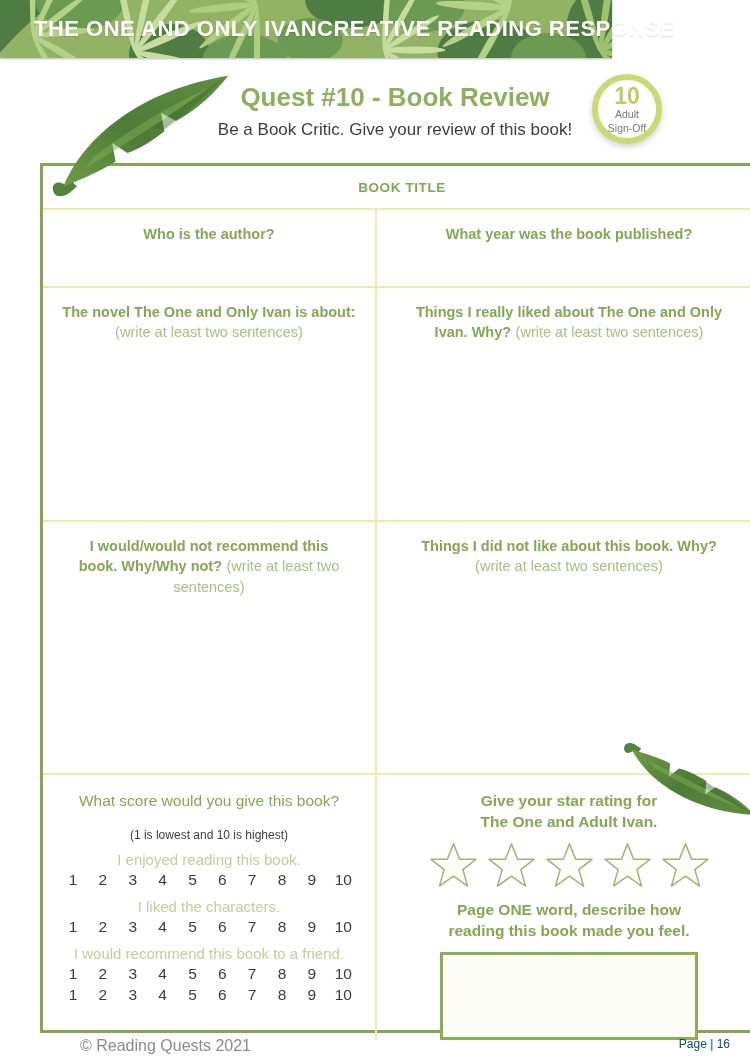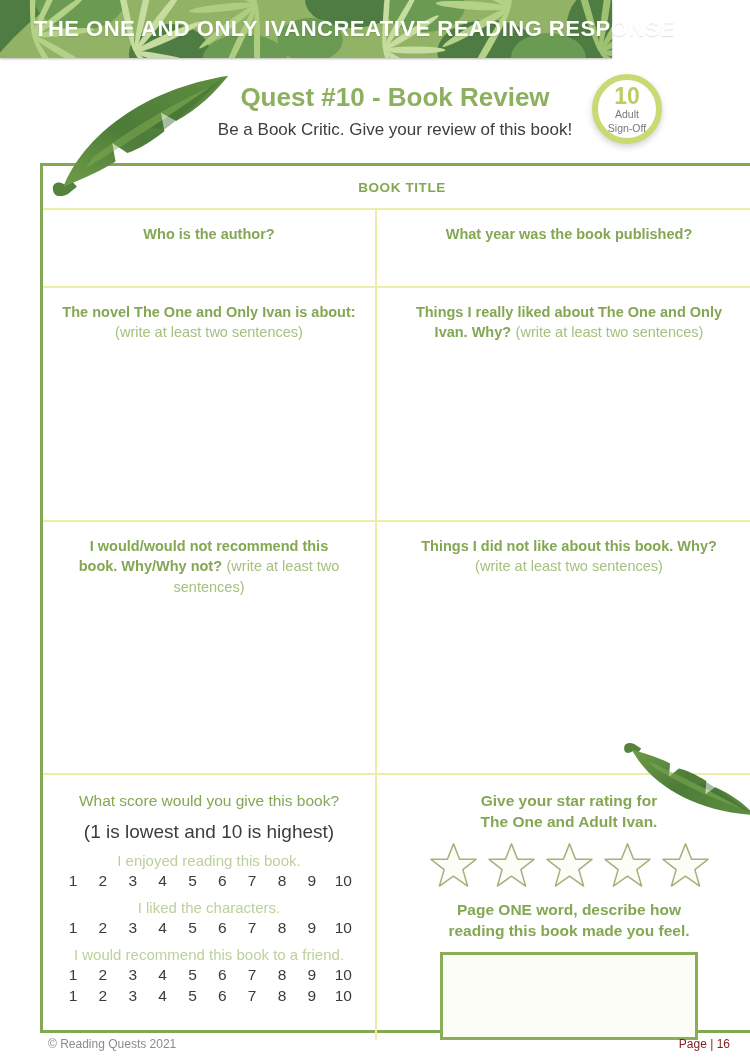--- a/index.html
+++ b/index.html
@@ -48,35 +48,35 @@
   .cell{border-top:2px solid var(--pale-border);text-align:center;display:flex;flex-direction:column;}
   .cell-right{border-left:2px solid var(--pale-border);}
   .cell-head{grid-column:1 / span 2;border-top:none;justify-content:center;}
   .book-title-label{color:var(--accent);font-weight:bold;font-size:13.5px;letter-spacing:.6px;}
   .q-wrap{padding:14px 18px 0;}
   .q-bold{color:var(--accent);font-weight:bold;font-size:14.5px;line-height:1.4;}
   .q-note{color:var(--note-green);font-weight:normal;font-size:14.5px;line-height:1.4;}
   .answer-area{flex:1;}
   
   .score-title{color:var(--accent);font-weight:normal;font-size:15.5px;margin-top:17px;}
-  .score-sub{color:var(--dark-text);font-size:19px;margin-top:11px;}
+  .score-sub{color:var(--dark-text);font-size:12px;margin-top:18px;}
   .score-prompt{color:var(--light-green);font-size:15px;margin-top:9px;}
   .score-scale{display:flex;justify-content:space-between;width:286px;margin:3px auto 0;
     color:#3b3b3b;font-size:15.5px;}
   .score-num{display:inline-block;min-width:14px;}
   
   .star-title{color:var(--accent);font-weight:bold;font-size:15.5px;margin-top:16px;line-height:1.35;}
   .star-row{display:flex;justify-content:center;gap:11px;margin-top:9px;}
   .star-icon{display:inline-block;line-height:0;}
   .oneword-title{color:var(--accent);font-weight:bold;font-size:15.5px;margin-top:13px;line-height:1.35;}
   .oneword-box{width:258px;height:88px;border:3px solid #8aad57;background:#fcfdf6;margin:10px auto 0;}
   
   .footer{position:absolute;left:48px;top:1037px;width:682px;display:flex;justify-content:space-between;}
-  .footer-left{color:var(--gray-text);font-size:12px;}
-  .footer-right{color:#7f1d1d;font-size:12px;}
+  .footer-left{color:var(--gray-text);font-size:16px;margin-left:32px;}
+  .footer-right{color:#0c4a6e;font-size:12px;}
 </style>
 </head>
 <body>
 
 <svg width="0" height="0" style="position:absolute" aria-hidden="true">
   <defs>
     <linearGradient id="leafgrad" x1="0" y1="1" x2="1" y2="0">
       <stop offset="0" stop-color="#6f9c47"></stop>
       <stop offset="0.45" stop-color="#4d7c39"></stop>
       <stop offset="1" stop-color="#5f8e40"></stop>

